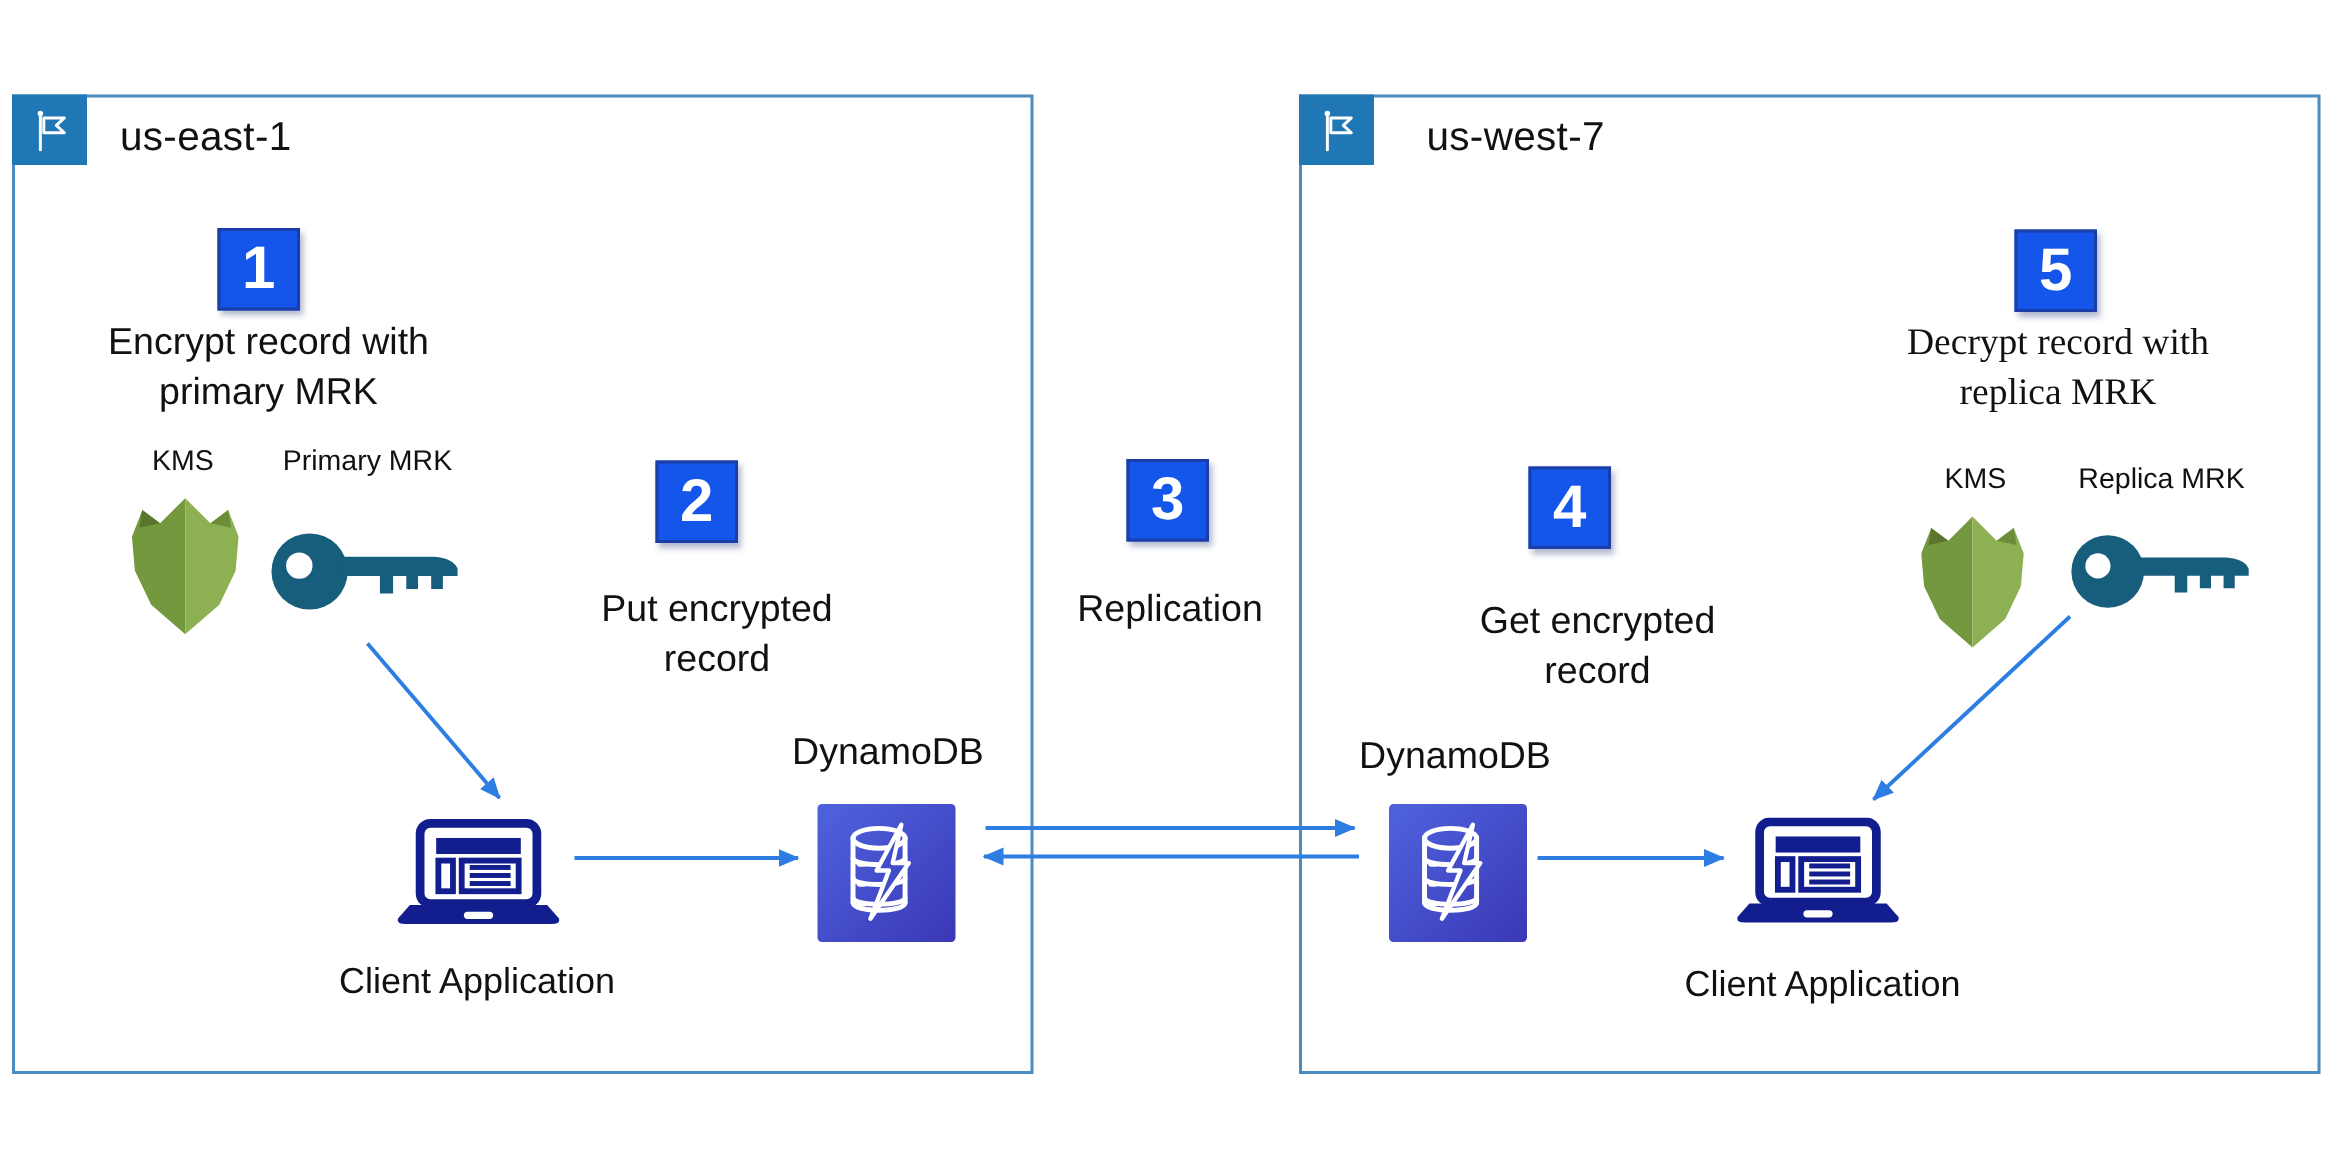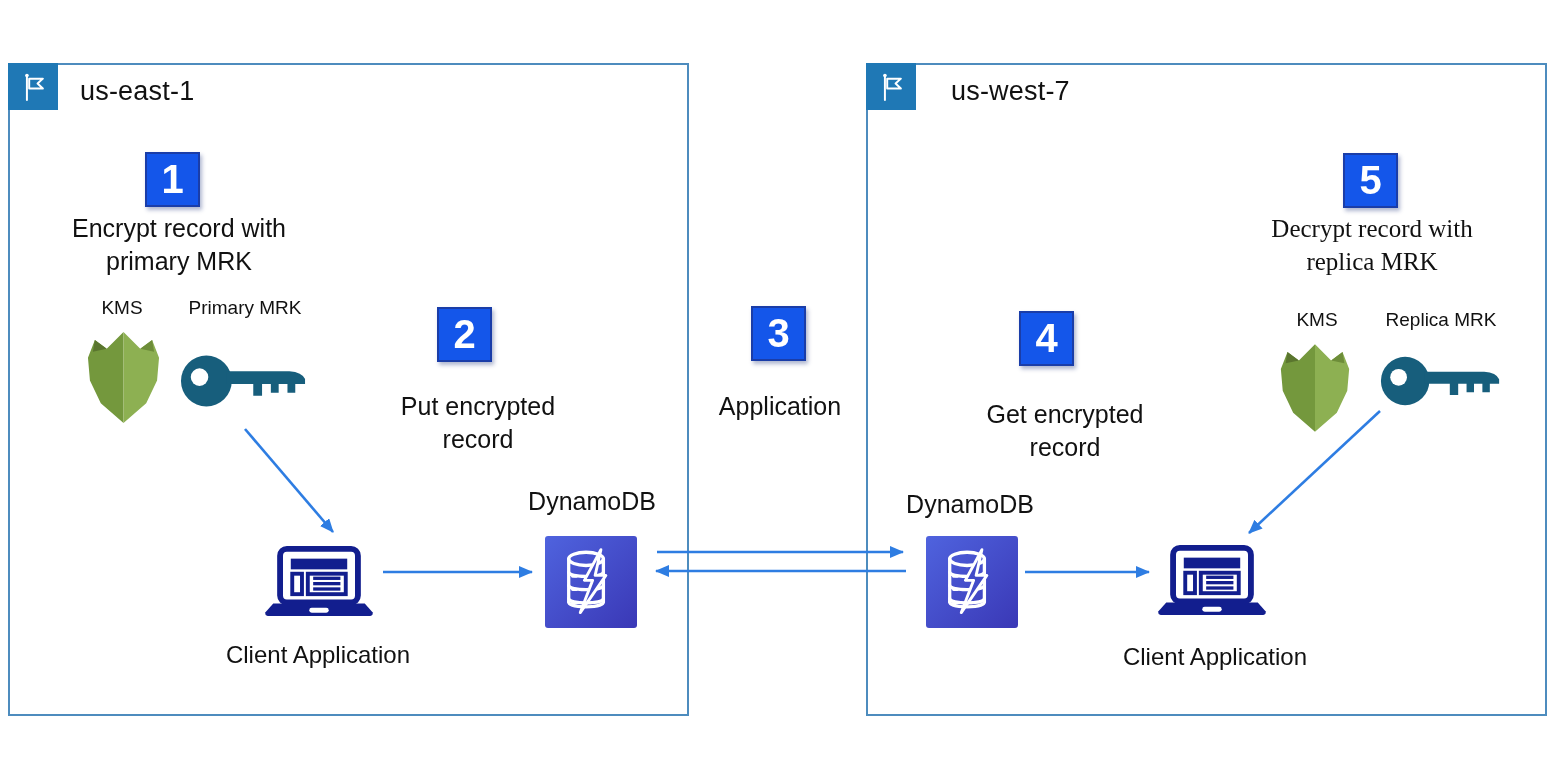--- a/index.html
+++ b/index.html
@@ -105,21 +105,21 @@
 
   <div class="abs step-text" style="left:19px; top:212px;">
     <div>Encrypt record with</div>
     <div>primary MRK</div>
   </div>
   <div class="abs step-text" style="left:318px; top:390px;">
     <div>Put encrypted</div>
     <div>record</div>
   </div>
   <div class="abs step-text" style="left:620px; top:390px;">
-    <div>Application</div>
+    <div>Replication</div>
   </div>
   <div class="abs step-text" style="left:905px; top:398px;">
     <div>Get encrypted</div>
     <div>record</div>
   </div>
   <div class="abs step-text" style="left:1212px; top:212px;font-family:Liberation Serif, serif;">
     <div>Decrypt record with</div>
     <div>replica MRK</div>
   </div>
 

